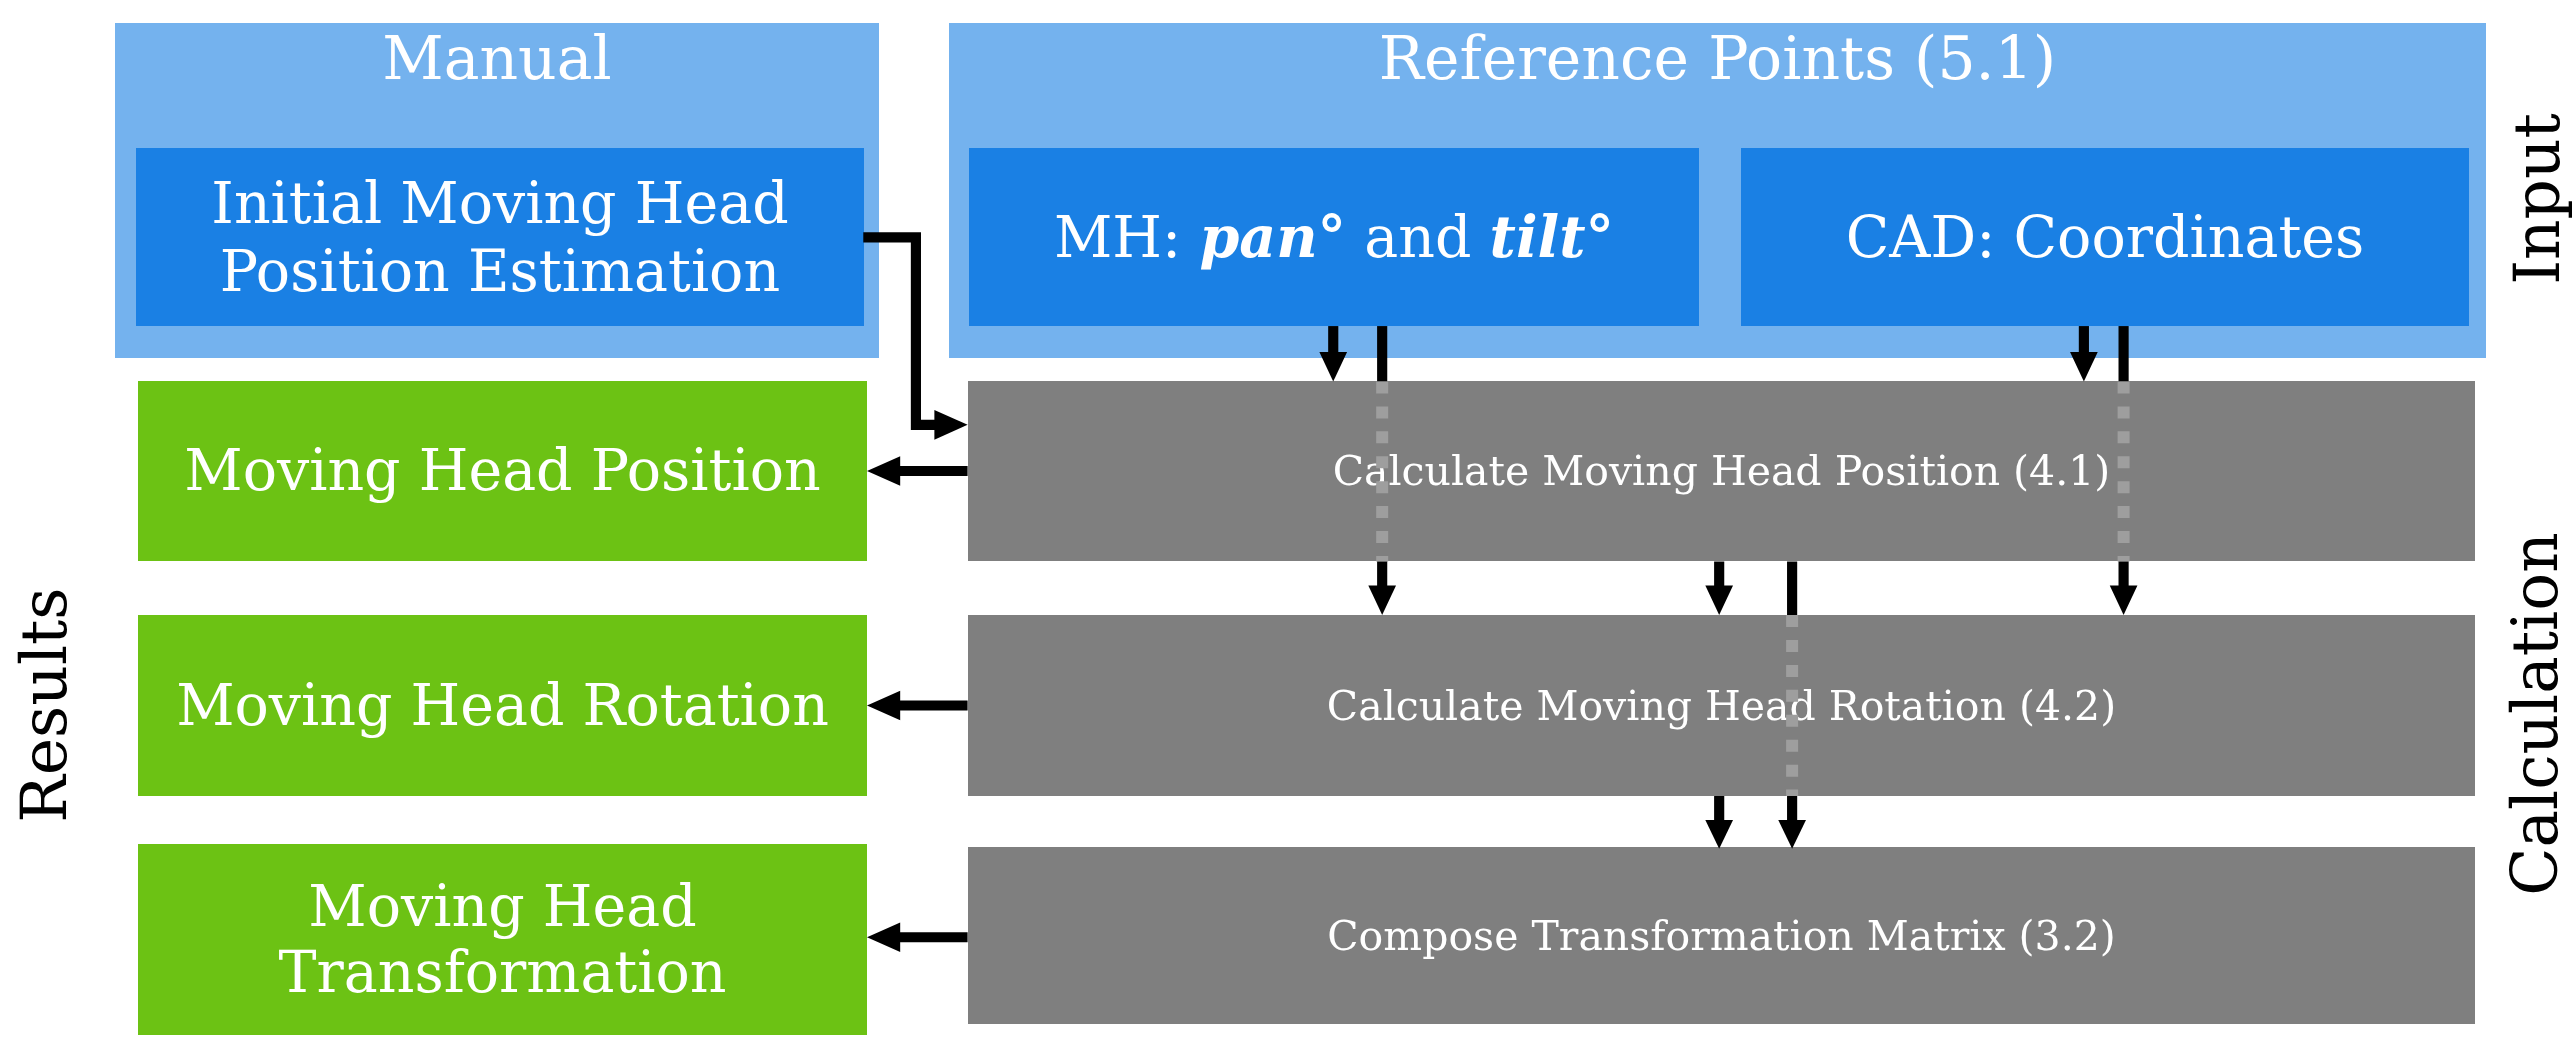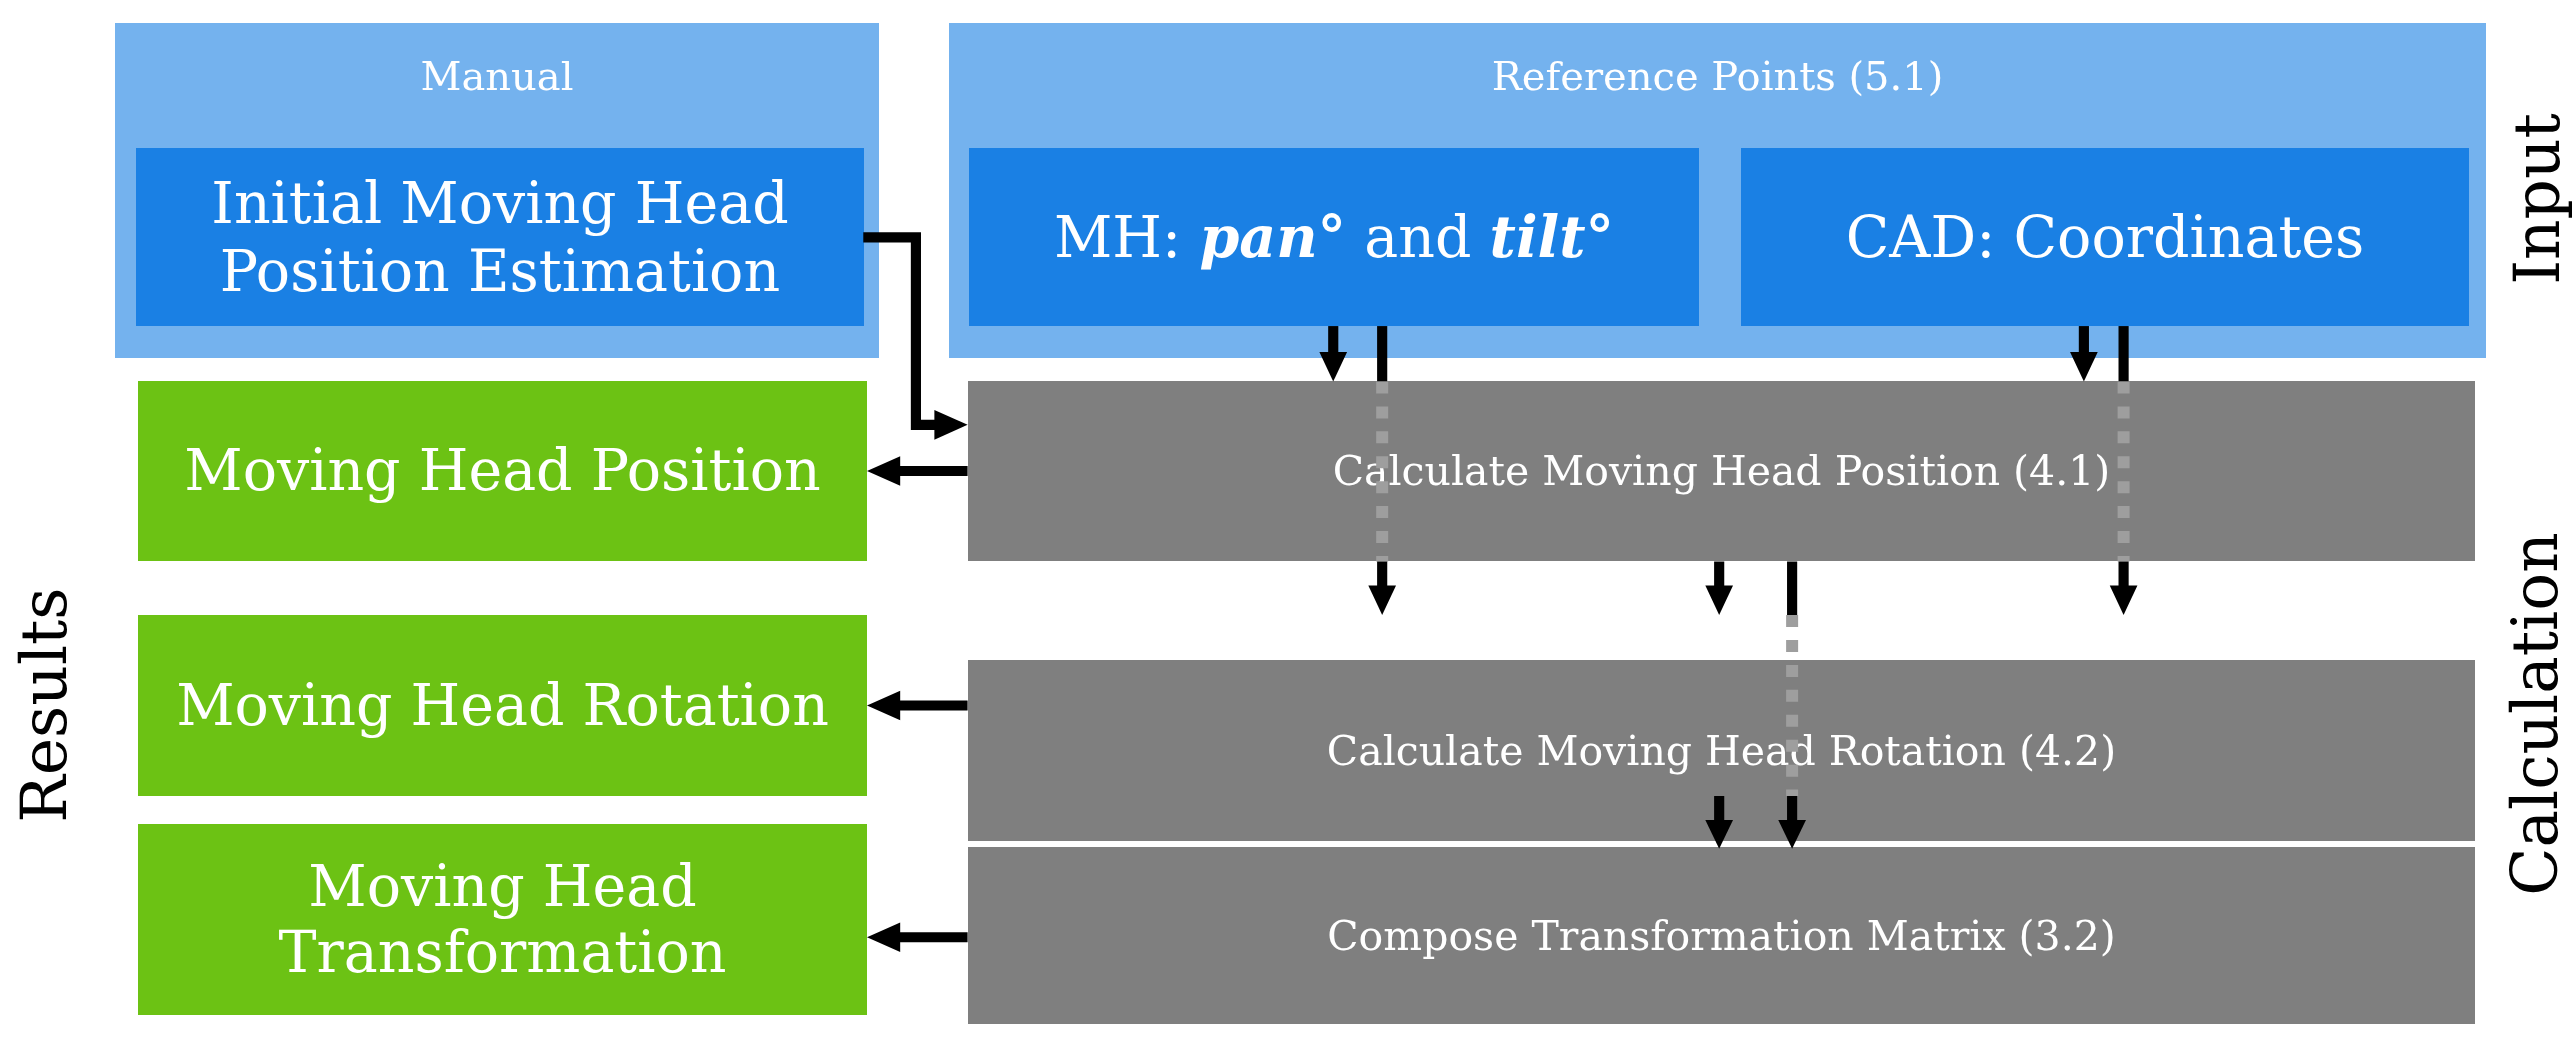--- a/index.html
+++ b/index.html
@@ -13,22 +13,22 @@
     font-family:"DejaVu Serif","Liberation Serif",serif;
   }
   .abs{position:absolute;}
   .box-light{background:var(--light-blue);}
   .box-dark{background:var(--dark-blue);display:flex;align-items:center;justify-content:center;
             text-align:center;color:var(--box-text);font-size:57px;line-height:1.2;}
   .box-green{background:var(--green);display:flex;align-items:center;justify-content:center;
              flex-direction:column;text-align:center;color:var(--box-text);font-size:57px;line-height:1.15;}
   .box-gray{background:var(--gray-box);display:flex;align-items:center;justify-content:center;
             text-align:center;color:var(--box-text);font-size:41px;}
-  .group-title{display:flex;align-items:center;justify-content:center;
-               color:var(--box-text);font-size:40px;padding-bottom:20px;box-sizing:border-box;}
+  .group-title{display:flex;align-items:flex-start;justify-content:center;
+               color:var(--box-text);font-size:60px;padding-bottom:20px;box-sizing:border-box;}
   .side-label{display:flex;align-items:center;justify-content:center;
               color:var(--label-text);font-size:63px;white-space:nowrap;}
   .rot-ccw{transform:rotate(-90deg);}
   .ital{font-style:italic;font-weight:bold;}
   svg.overlay{position:absolute;left:0;top:0;pointer-events:none;}
 </style>
 </head>
 <body>
 
 <div class="canvas">
@@ -56,29 +56,29 @@
   <div class="abs box-dark" style="left:1741px;top:148px;width:728px;height:178px;justify-content:center;">
     <span>CAD: Coordinates</span>
   </div>
 
   <div class="abs box-green" style="left:138px;top:381px;width:729px;height:180px;">
     <div>Moving Head Position</div>
   </div>
   <div class="abs box-green" style="left:138px;top:615px;width:729px;height:181px;">
     <div>Moving Head Rotation</div>
   </div>
-  <div class="abs box-green" style="left:138px;top:824px;width:729px;height:191px;">
+  <div class="abs box-green" style="left:138px;top:844px;width:729px;height:191px;">
     <div>Moving Head</div>
     <div>Transformation</div>
   </div>
 
   <div class="abs box-gray" style="left:968px;top:381px;width:1507px;height:180px;">
     <span>Calculate Moving Head Position (4.1)</span>
   </div>
-  <div class="abs box-gray" style="left:968px;top:615px;width:1507px;height:181px;margin-top:45px;">
+  <div class="abs box-gray" style="left:968px;top:615px;width:1507px;height:181px;">
     <span>Calculate Moving Head Rotation (4.2)</span>
   </div>
   <div class="abs box-gray" style="left:968px;top:847px;width:1507px;height:177px;">
     <span>Compose Transformation Matrix (3.2)</span>
   </div>
 
   <div class="abs side-label rot-ccw" style="left:2352px;top:162px;width:369px;height:74px;">
     <span>Input</span>
   </div>
   <div class="abs side-label rot-ccw" style="left:2304px;top:677px;width:462px;height:74px;">

